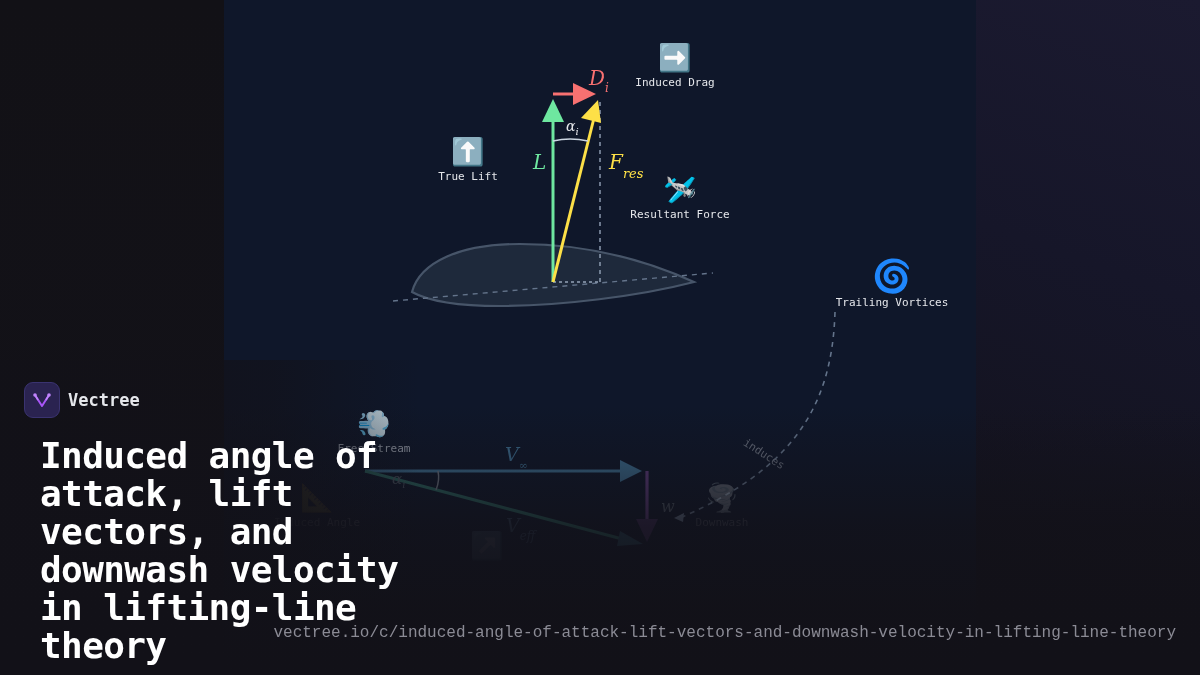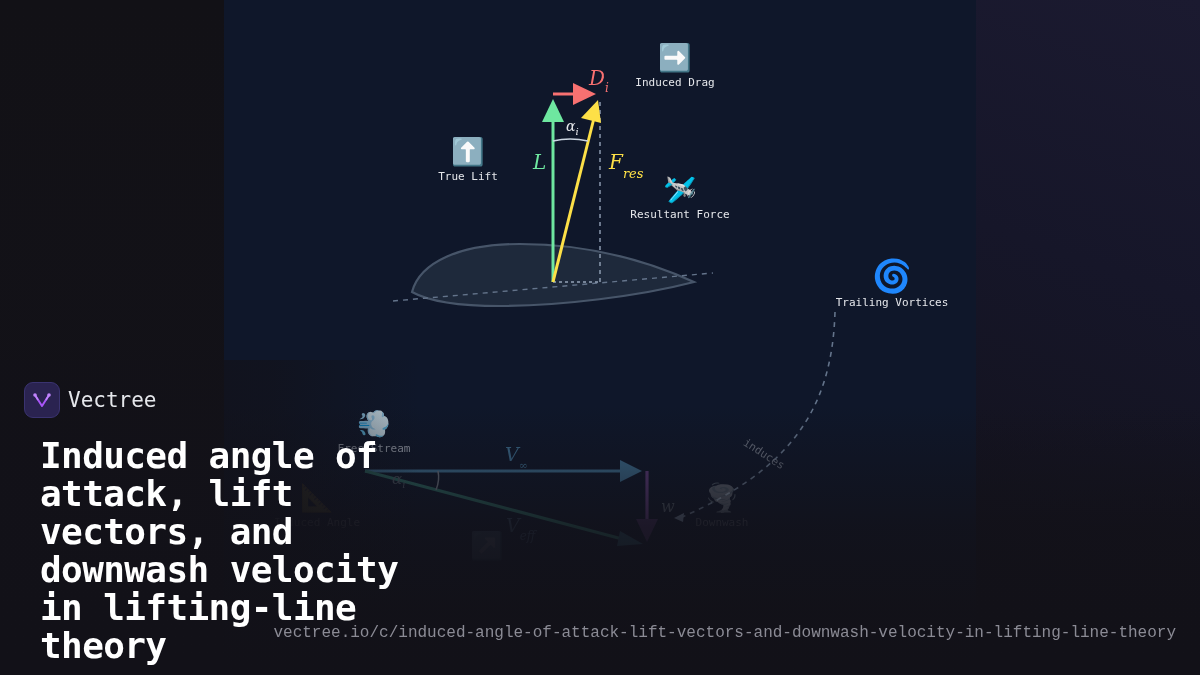--- a/index.html
+++ b/index.html
@@ -37,21 +37,21 @@
   .node.dim .emoji { opacity: 0.35; }
   .node.dim .lbl { color: #6b7280; }
   .node.dimmer .emoji { opacity: 0.18; }
   .node.dimmer .lbl { color: #3f4453; }
   .brand { position: absolute; left: 24px; top: 382px; display: flex; align-items: center; gap: 8px; }
   .logo {
     width: 34px; height: 34px; border-radius: 9px;
     background: #2a2350; border: 1px solid #3a3370;
     display: flex; align-items: center; justify-content: center;
   }
-  .brand-name { color: #e5e7eb; font-size: 21px; font-weight: normal; font-family: "DejaVu Sans Mono", monospace; }
+  .brand-name { color: #e5e7eb; font-size: 17px; font-weight: bold; font-family: "DejaVu Sans Mono", monospace; }
   .title {
     position: absolute; left: 24px; top: 421px; width: 370px;
     color: #ffffff; font-size: 36px; font-weight: bold; line-height: 38px;
     font-family: "DejaVu Sans Mono", monospace; letter-spacing: -0.6px; margin: 16px;
   }
   .url {
     position: absolute; right: 24px; top: 624px;
     color: #8b8b95; font-size: 16px; font-family: "Liberation Mono", monospace;
   }
   .math { font-family: "DejaVu Serif", serif; font-style: italic; }

